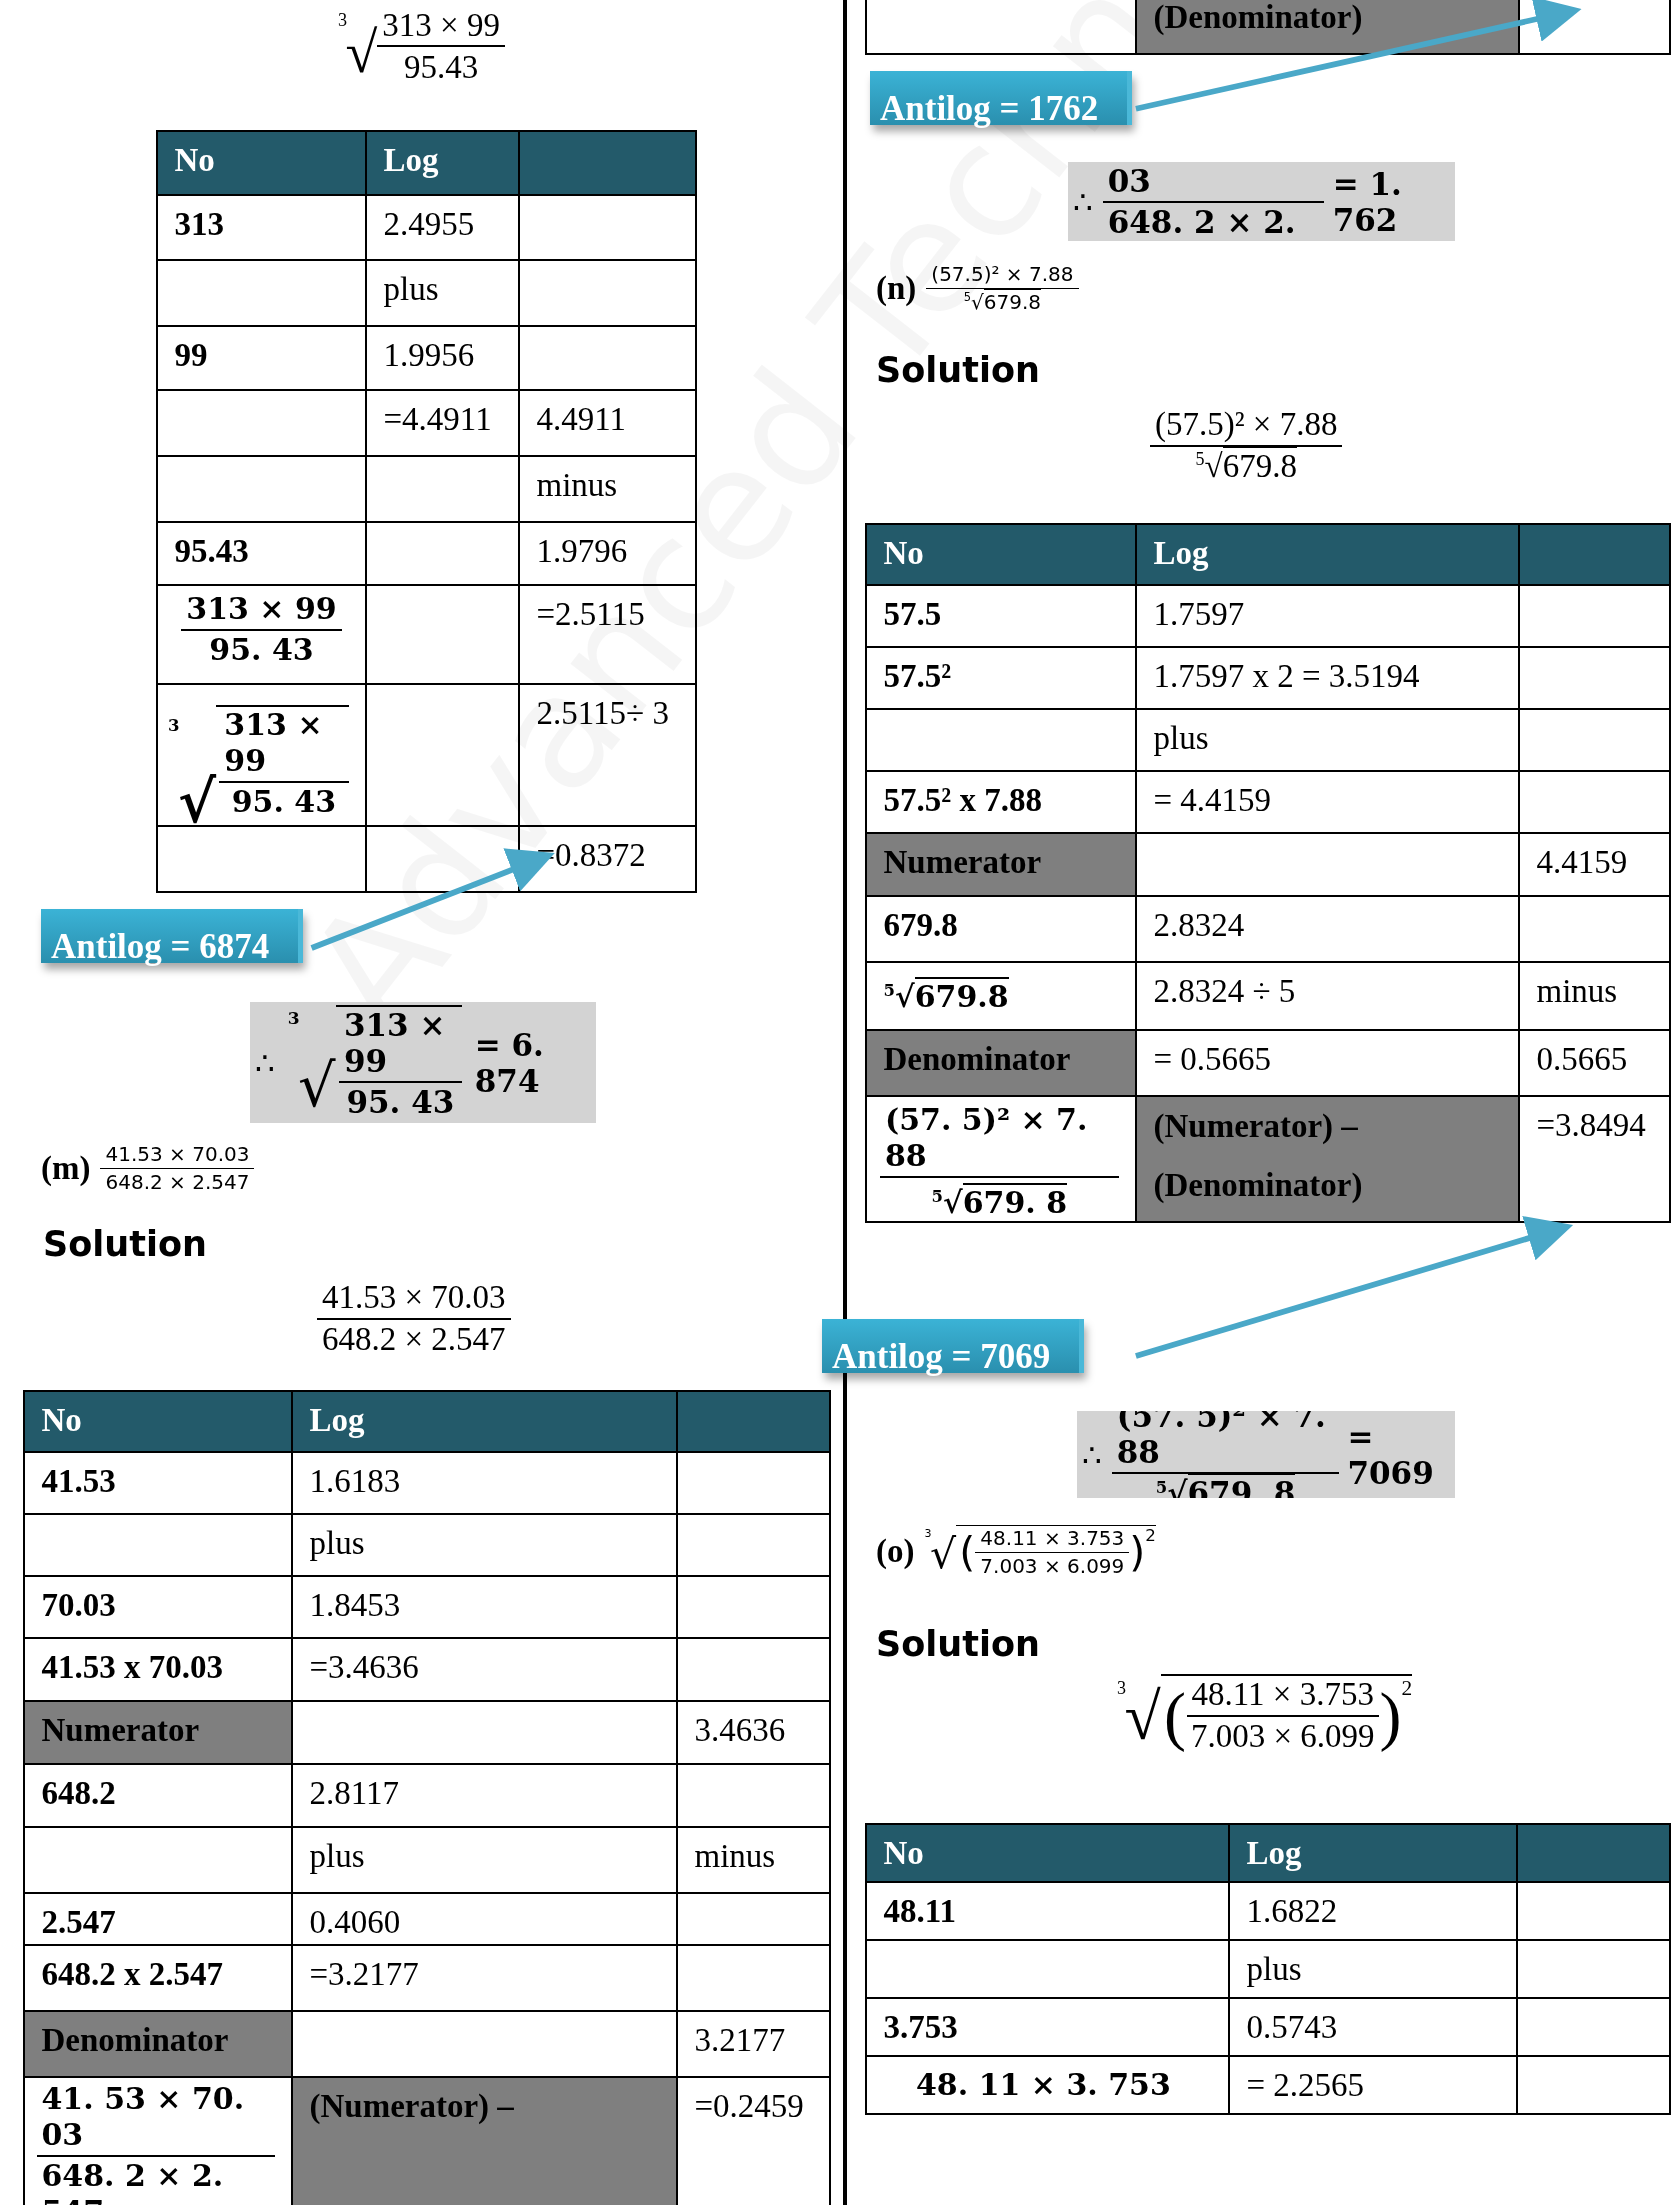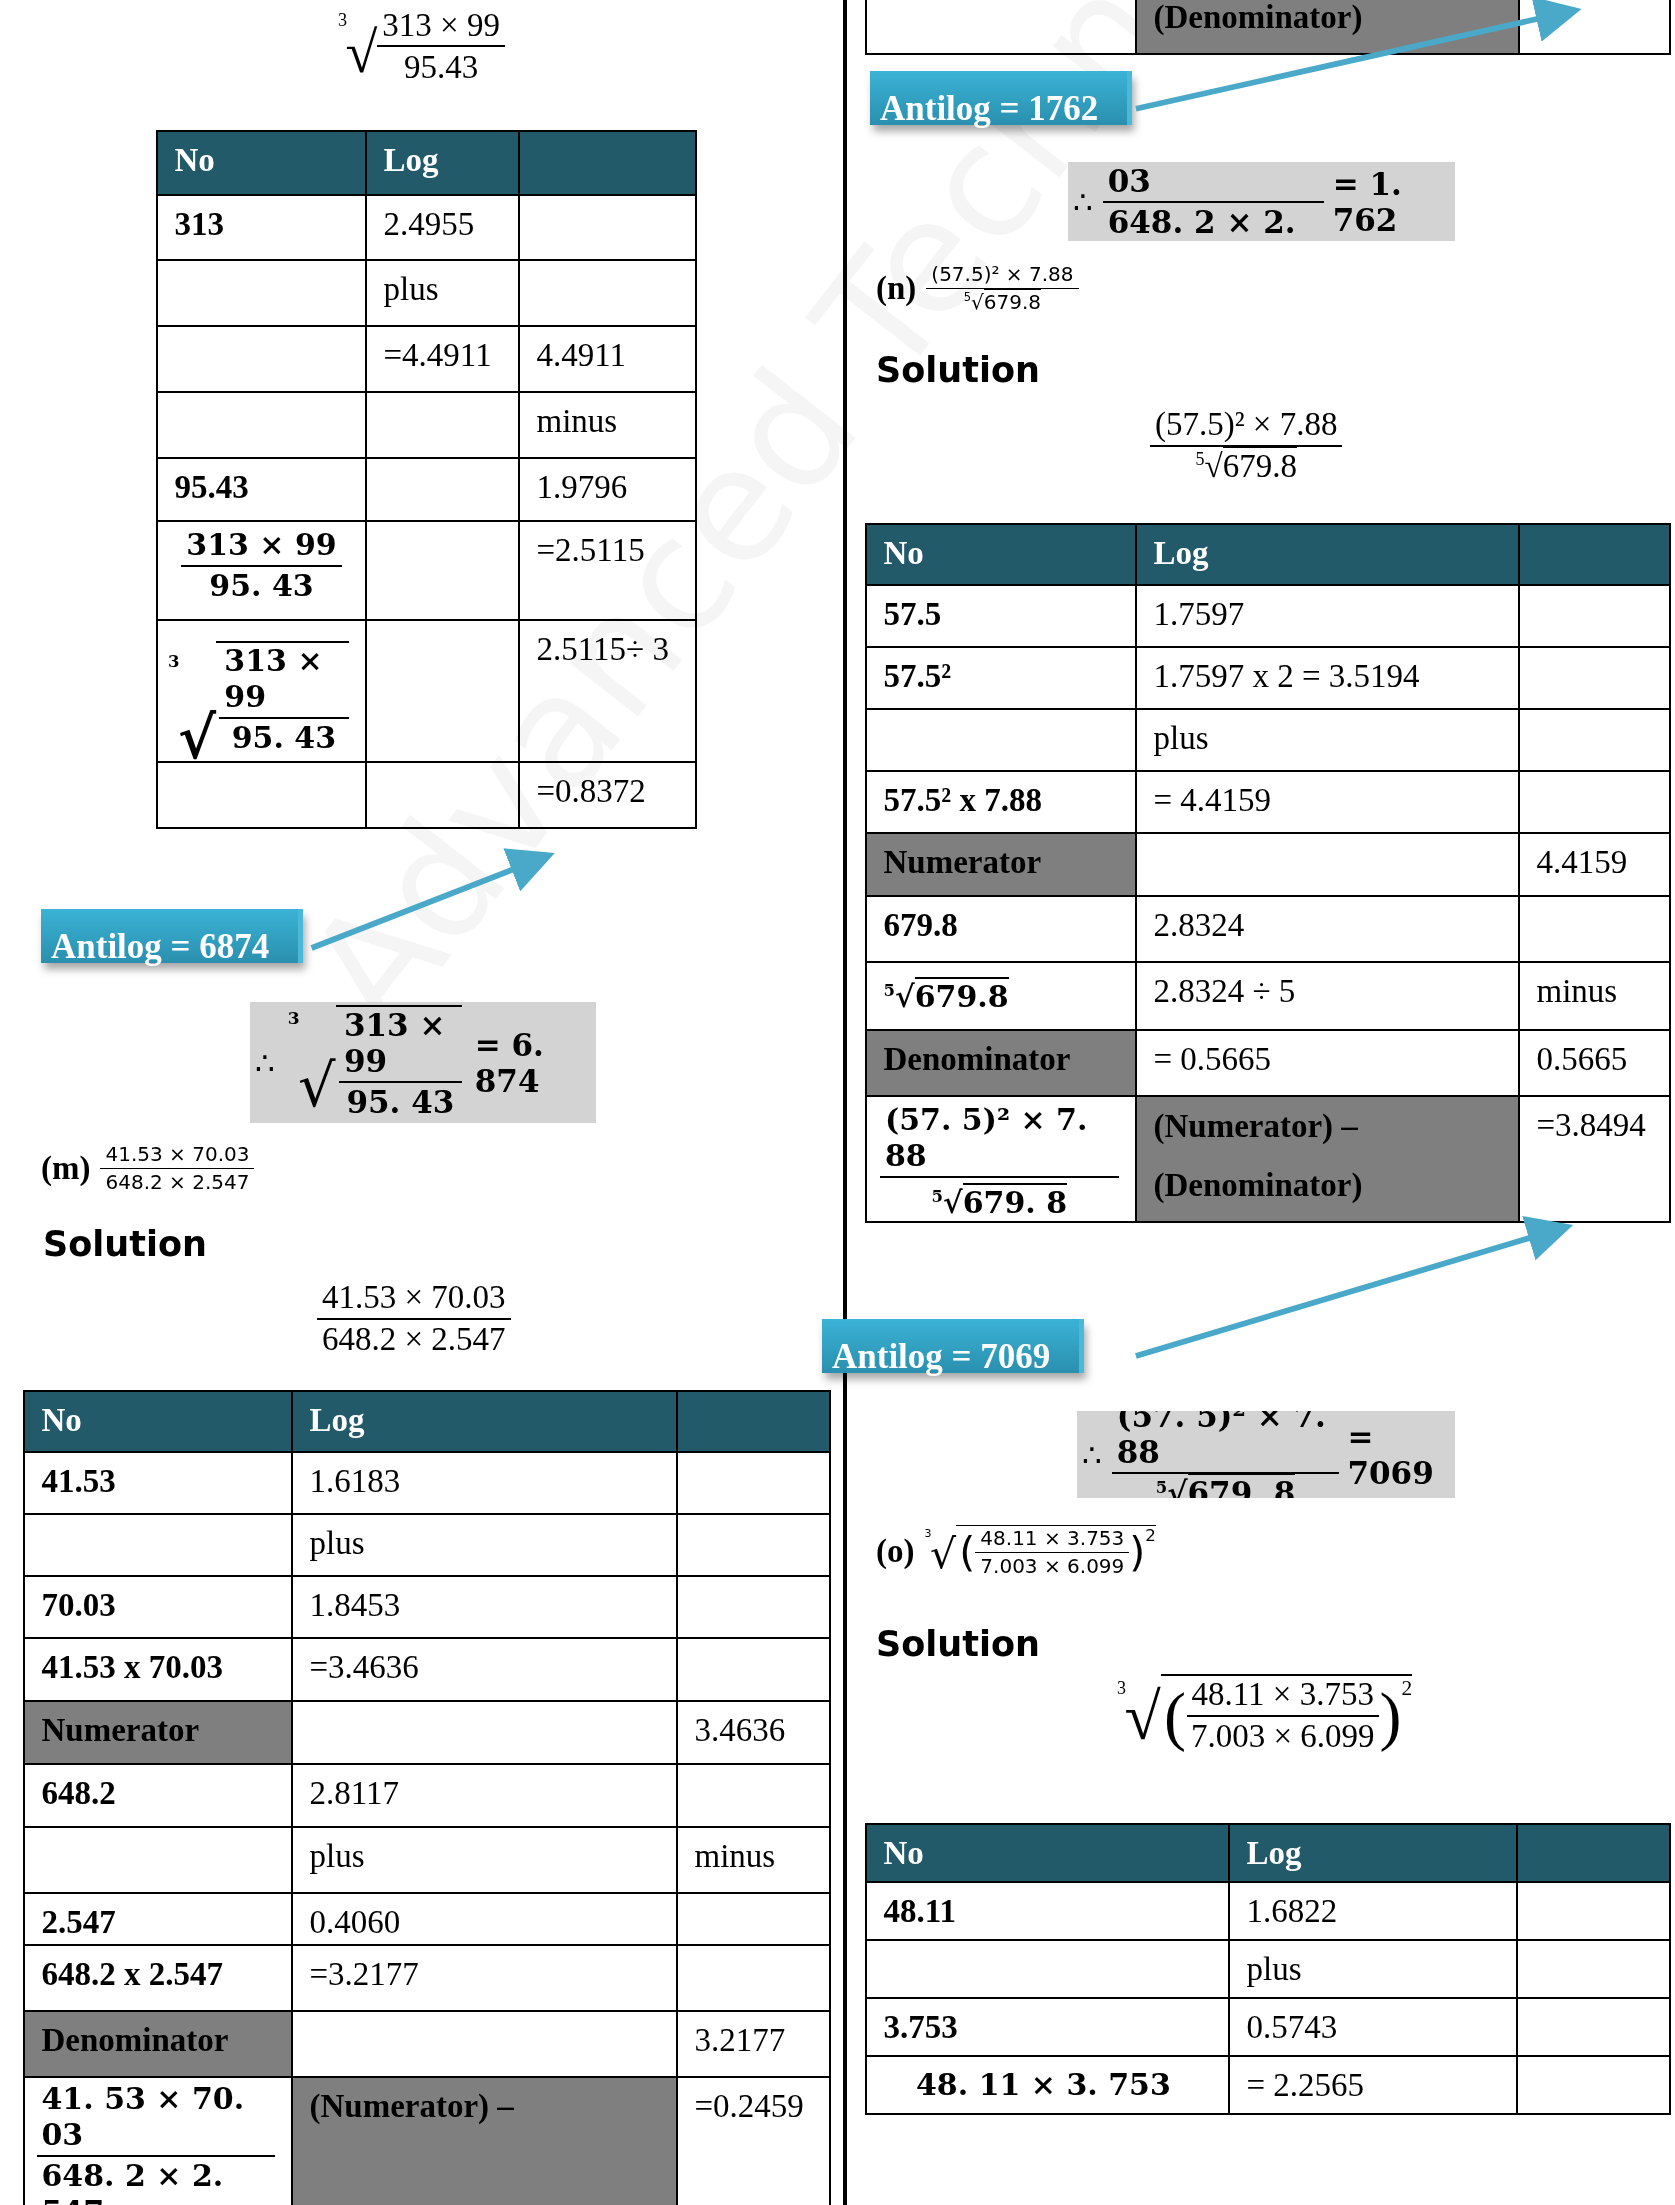--- a/index.html
+++ b/index.html
@@ -71,20 +71,25 @@
   <tr style="height:65px;">
     <td class="b">313</td>
     <td>2.4955</td>
     <td></td>
   </tr>
   <tr style="height:66px;">
     <td class="b"></td>
     <td>plus</td>
     <td></td>
   </tr>
+  <tr style="height:64px;">
+    <td class="b">99</td>
+    <td>1.9956</td>
+    <td></td>
+  </tr>
   <tr style="height:66px;">
     <td class="b"></td>
     <td>=4.4911</td>
     <td>4.4911</td>
   </tr>
   <tr style="height:66px;">
     <td class="b"></td>
     <td></td>
     <td>minus</td>
   </tr>

